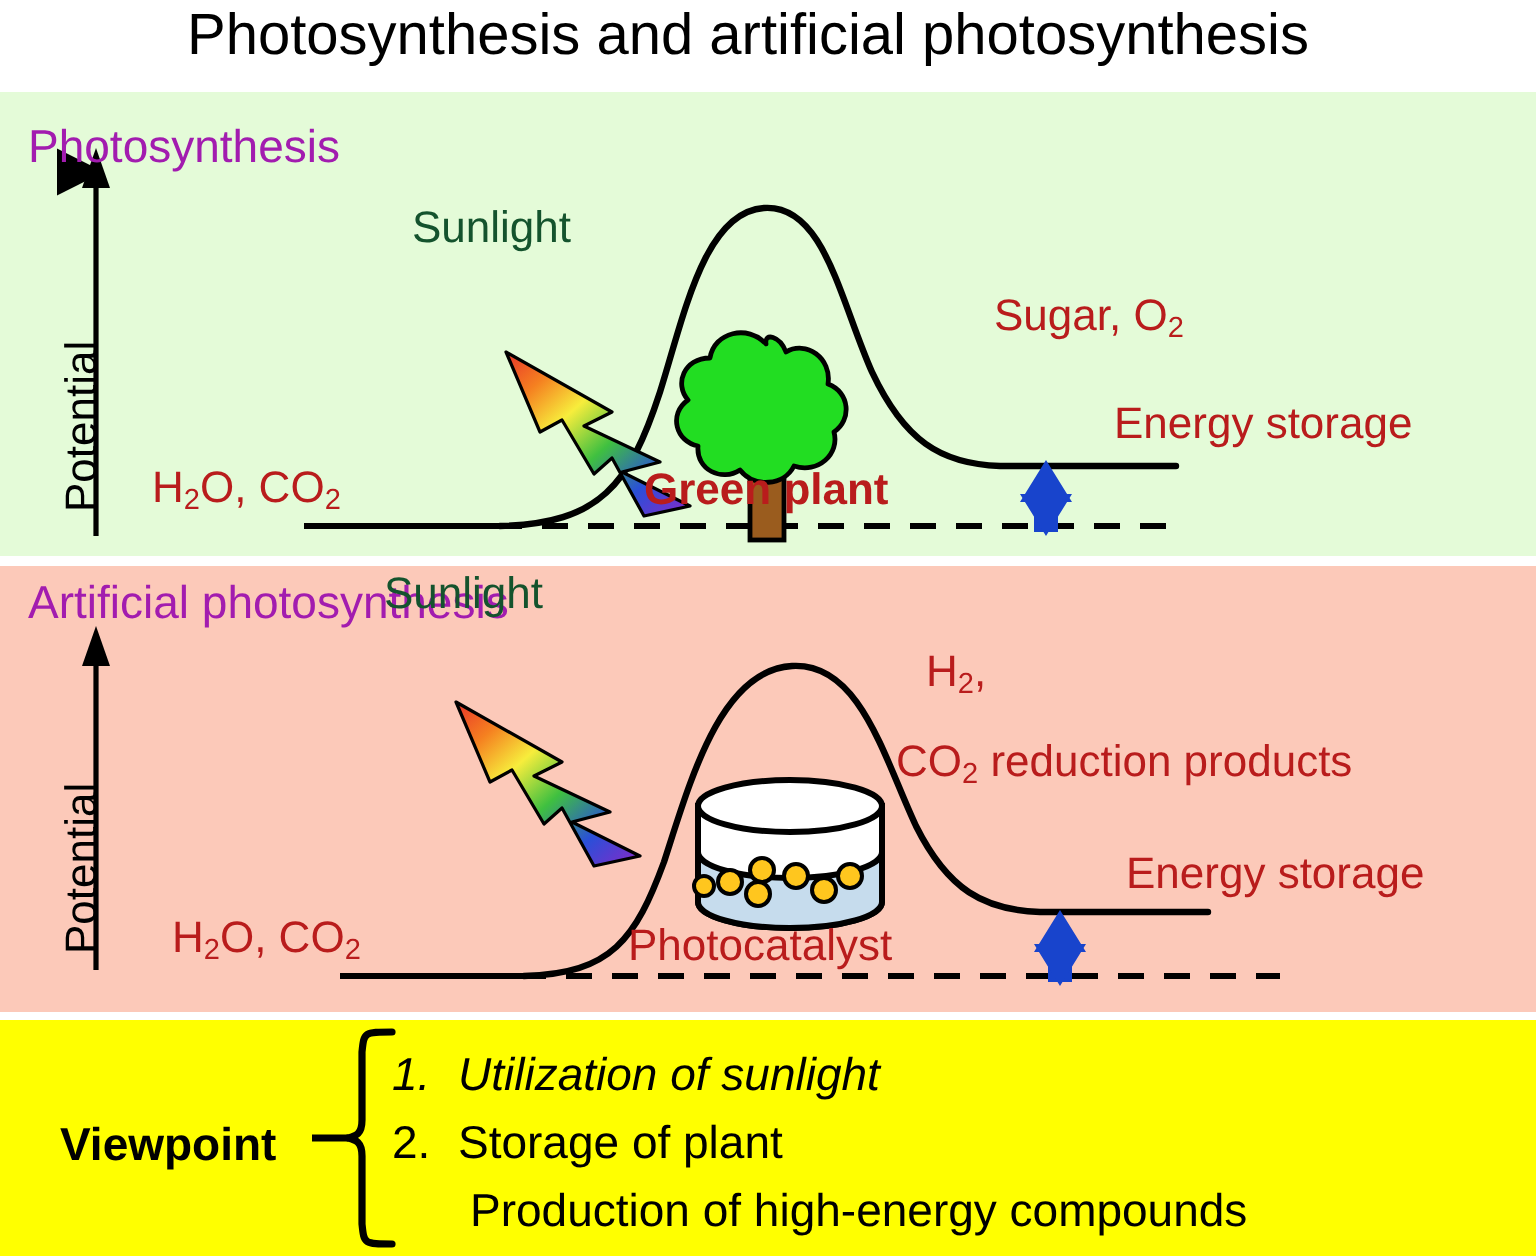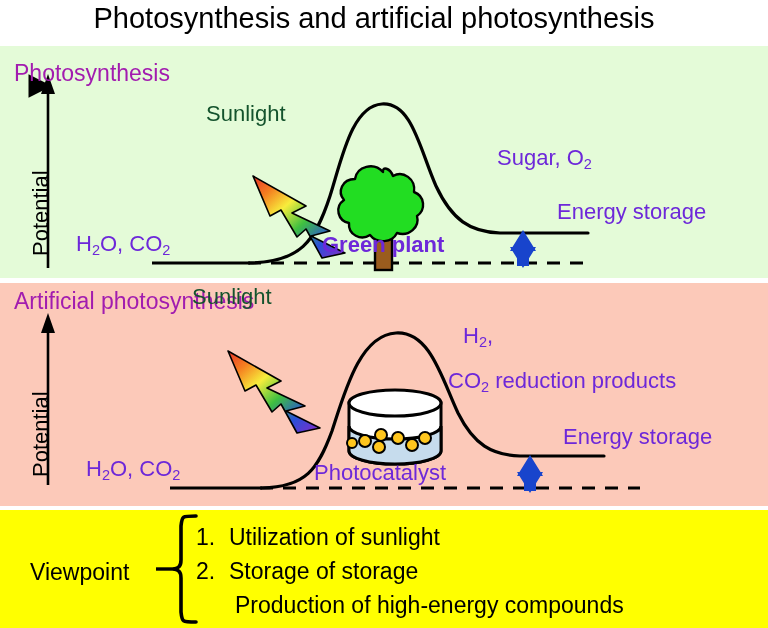--- a/index.html
+++ b/index.html
@@ -41,28 +41,28 @@
   
   .axis-label{
     position:absolute;
     font-size:22px;color:#000;
     transform:rotate(-90deg);
     transform-origin:left top;
     white-space:nowrap;
   }
 
   
-  .dtext{position:absolute;font-size:22px;color:#6d28d9;white-space:nowrap;}
+  .dtext{position:absolute;font-size:22px;color:#b91c1c;white-space:nowrap;}
   .dtext.blue{color:#14532d;}
   sub{font-size:0.66em;vertical-align:-0.25em;}
 
   
-  #viewpoint-label{position:absolute;left:30px;top:49px;font-size:23px;color:#000;}
+  #viewpoint-label{position:absolute;left:30px;top:49px;font-size:23px;color:#000;font-weight:bold;}
   .vp-item{position:absolute;font-size:23px;color:#000;white-space:nowrap;}
-  #vp-line-1{left:196px;top:14px;}
+  #vp-line-1{left:196px;top:14px;font-style:italic;}
   #vp-line-2{left:196px;top:48px;}
   #vp-line-3{left:235px;top:82px;}
   .vp-num{display:inline-block;width:33px;}
 </style>
 </head>
 <body>
 
 <div class="page">
 
   <div class="title">Photosynthesis and artificial photosynthesis</div>
@@ -220,21 +220,21 @@
                C 178,60 181,61 181,68 L181,102 C 182,112 182,112 196,112" fill="none" stroke="#000" stroke-width="3.6" stroke-linecap="round" stroke-linejoin="round"></path>
     </svg>
 
     <div id="viewpoint-label">Viewpoint</div>
 
     <div class="vp-item" id="vp-line-1">
       <span class="vp-num">1.</span><span>Utilization of sunlight</span>
     </div>
 
     <div class="vp-item" id="vp-line-2">
-      <span class="vp-num">2.</span><span>Storage of storage</span>
+      <span class="vp-num">2.</span><span>Storage of plant</span>
     </div>
 
     <div class="vp-item" id="vp-line-3">
       <span>Production of high-energy compounds</span>
     </div>
   </div>
 
 </div>
 
 </body></html>

